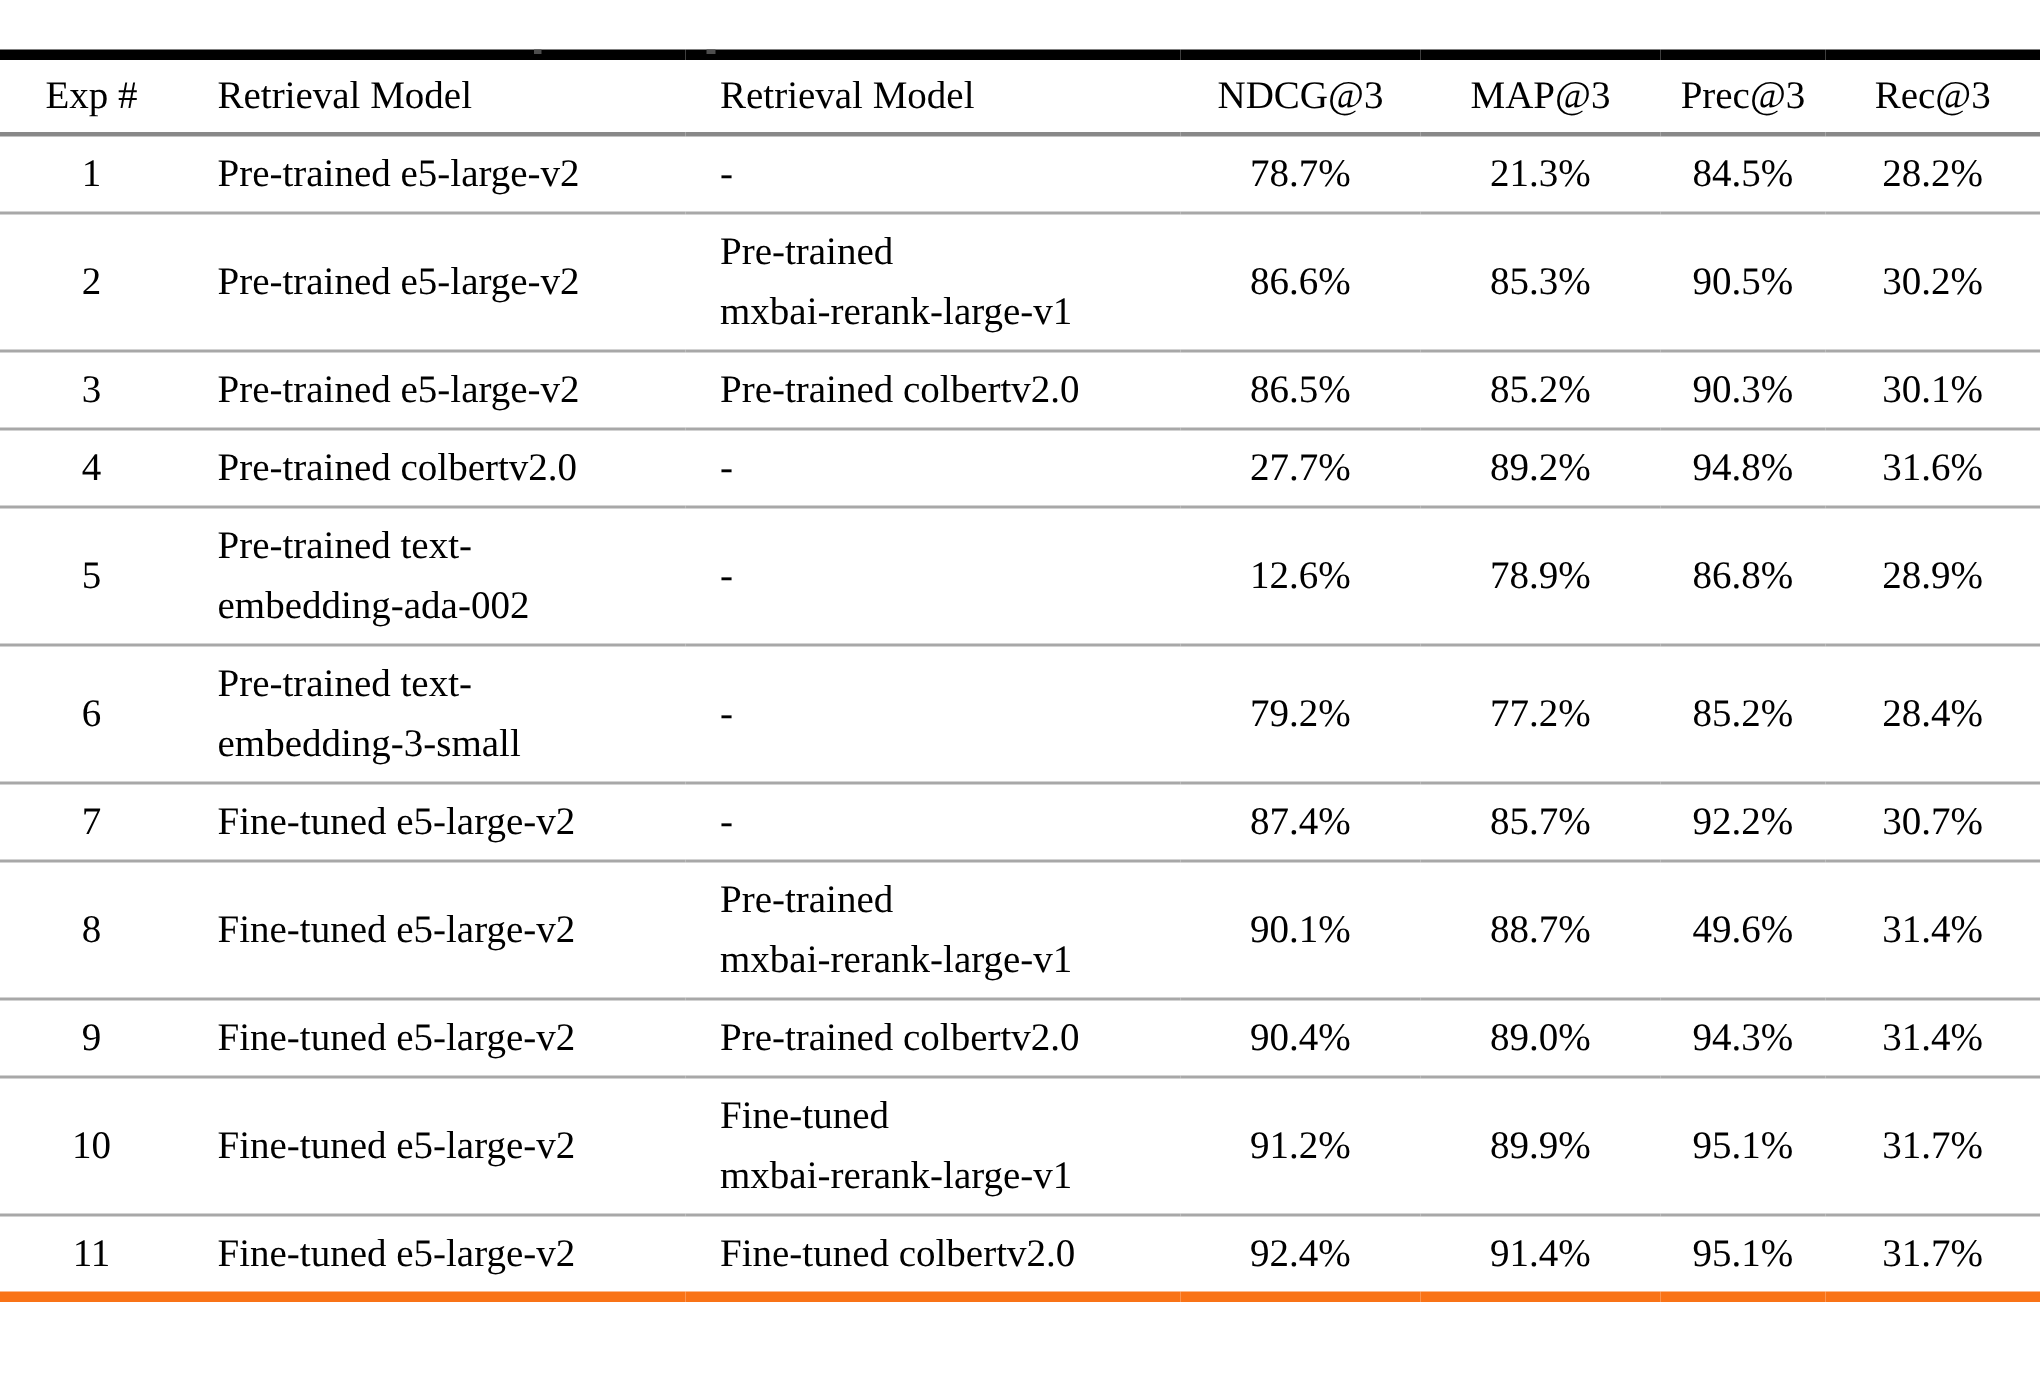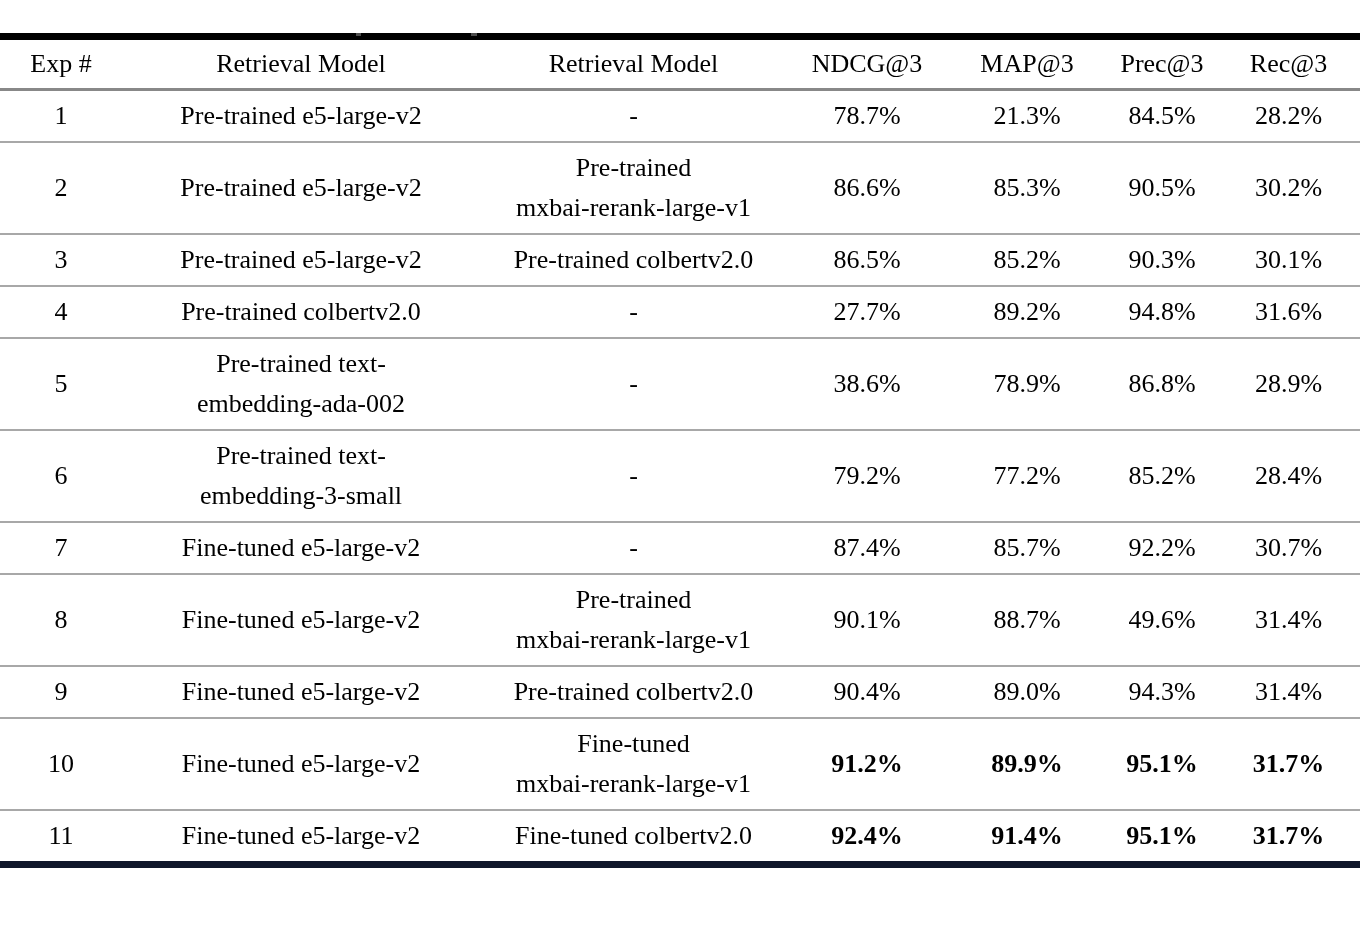--- a/index.html
+++ b/index.html
@@ -29,52 +29,52 @@
   }
   .frag-a { left: 356px; width: 5px; }
   .frag-b { left: 471px; width: 6px; }
 
   table.results {
     border-collapse: collapse;
     table-layout: fixed;
     width: 1360px;
     margin-top: 33px;
     border-top: 7px solid #000000;
-    border-bottom: 7px solid #0f172a;
+    border-bottom: 7px solid #f97316;
     font-size: 26px;
   }
   thead th {
     font-weight: normal;
     line-height: 32px;
     padding: 8px 0;
     border-bottom: 3px solid #888888;
     text-align: center;
   }
   thead th.left {
-    text-align: center;
+    text-align: left;
     padding-left: 23px;
   }
   tbody td {
     line-height: 40px;
     padding: 5px 0;
     vertical-align: middle;
     text-align: center;
   }
   tbody td.left {
-    text-align: center;
+    text-align: left;
     padding-left: 23px;
   }
   tbody tr:not(:first-child) td {
     border-top: 2px solid #a8a8a8;
   }
   td.model {
     white-space: pre-line;
   }
   tr.bold td.metric {
-    font-weight: bold;
+    font-weight: normal;
   }
   td.metric-last, th.metric-last {
   }
 </style>
 </head>
 <body>
 
 <div class="page">
 
   <div class="caption-frag frag-a"></div>
@@ -137,21 +137,21 @@
           <td class="metric">27.7%</td>
           <td class="metric">89.2%</td>
           <td class="metric">94.8%</td>
           <td class="metric metric-last">31.6%</td>
         </tr>
         <tr>
           <td class="exp">5</td>
           <td class="left model">Pre-trained text-
 embedding-ada-002</td>
           <td class="left model">-</td>
-          <td class="metric">38.6%</td>
+          <td class="metric">12.6%</td>
           <td class="metric">78.9%</td>
           <td class="metric">86.8%</td>
           <td class="metric metric-last">28.9%</td>
         </tr>
         <tr>
           <td class="exp">6</td>
           <td class="left model">Pre-trained text-
 embedding-3-small</td>
           <td class="left model">-</td>
           <td class="metric">79.2%</td>

